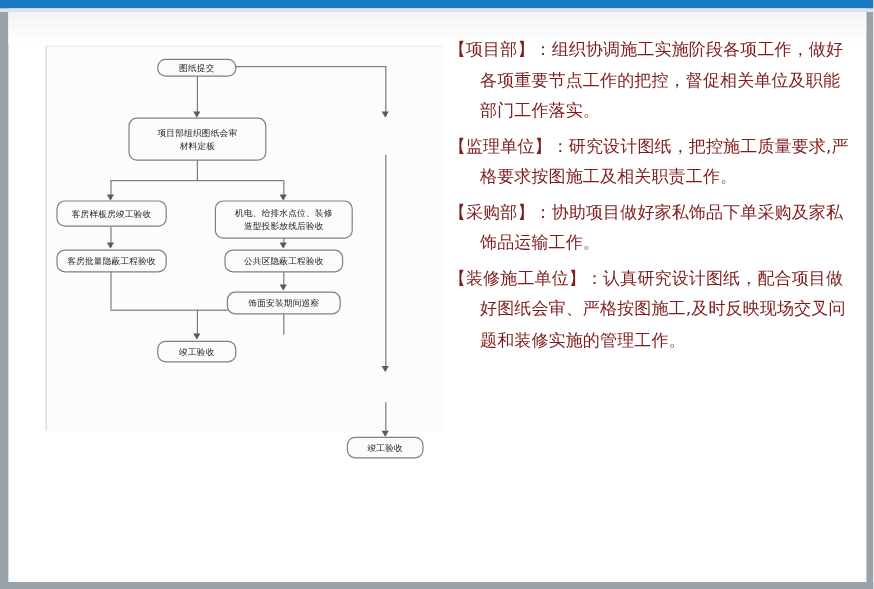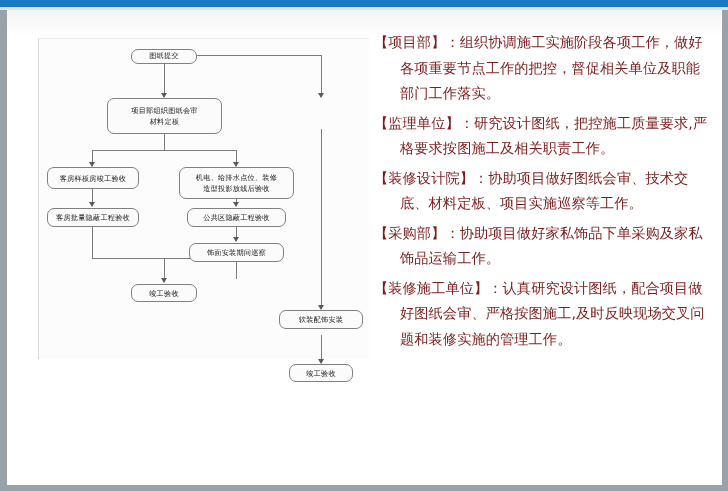--- a/index.html
+++ b/index.html
@@ -220,21 +220,21 @@
     <div class="vline" style="left:197px; top:221px; height:19px;"></div>
     <div class="hline" style="left:53px; top:219px; width:145px;"></div>
     <div class="vline" style="left:125px; top:219px; height:24px;"></div>
     <div class="arrow" style="left:121.5px; top:239px;"></div>
 
     <div class="vline" style="left:282px; top:90px; height:180px;"></div>
     <div class="arrow" style="left:278.5px; top:266px;"></div>
     <div class="vline" style="left:282px; top:296px; height:28px;"></div>
     <div class="arrow" style="left:278.5px; top:320px;"></div>
 
-    <div class="node" style="left:92px; top:10px; width:66px; height:15px;font-family:Liberation Mono, monospace;">图纸提交</div>
+    <div class="node" style="left:92px; top:10px; width:66px; height:15px;">图纸提交</div>
 
     <div class="node two-line" style="left:68px; top:59px; width:115px; height:36px;">
       <span style="display:block;">
         <span style="display:block;">项目部组织图纸会审</span>
         <span style="display:block;">材料定板</span>
       </span>
     </div>
 
 
     <div class="node" style="left:8px; top:128px; width:92px; height:22px;">客房样板房竣工验收</div>
@@ -247,36 +247,32 @@
     </div>
 
     <div class="node" style="left:8px; top:169px; width:92px; height:19px;">客房批量隐蔽工程验收</div>
 
     <div class="node" style="left:148px; top:169px; width:99px; height:19px;">公共区隐蔽工程验收</div>
 
     <div class="node" style="left:150px; top:204px; width:95px; height:19px;">饰面安装期间巡察</div>
 
     <div class="node" style="left:92px; top:245px; width:66px; height:18px;">竣工验收</div>
 
-    <div class="node" style="left:240px; top:271px; width:84px; height:19px;">软装配饰安装</div>
 
     <div class="node" style="left:250px; top:325px; width:64px; height:18px;">竣工验收</div>
   </div>
 
   <div id="notes">
     <div class="note-item">
       <p>【项目部】：组织协调施工实施阶段各项工作，做好各项重要节点工作的把控，督促相关单位及职能部门工作落实。</p>
     </div>
     <div class="note-item">
       <p>【监理单位】：研究设计图纸，把控施工质量要求,严格要求按图施工及相关职责工作。</p>
     </div>
     <div class="note-item">
-      <p>【装修设计院】：协助项目做好图纸会审、技术交底、材料定板、项目实施巡察等工作。</p>
-    </div>
-    <div class="note-item">
       <p>【采购部】：协助项目做好家私饰品下单采购及家私饰品运输工作。</p>
     </div>
     <div class="note-item">
       <p>【装修施工单位】：认真研究设计图纸，配合项目做好图纸会审、严格按图施工,及时反映现场交叉问题和装修实施的管理工作。</p>
     </div>
   </div>
 
 </div>
 
 </body></html>

